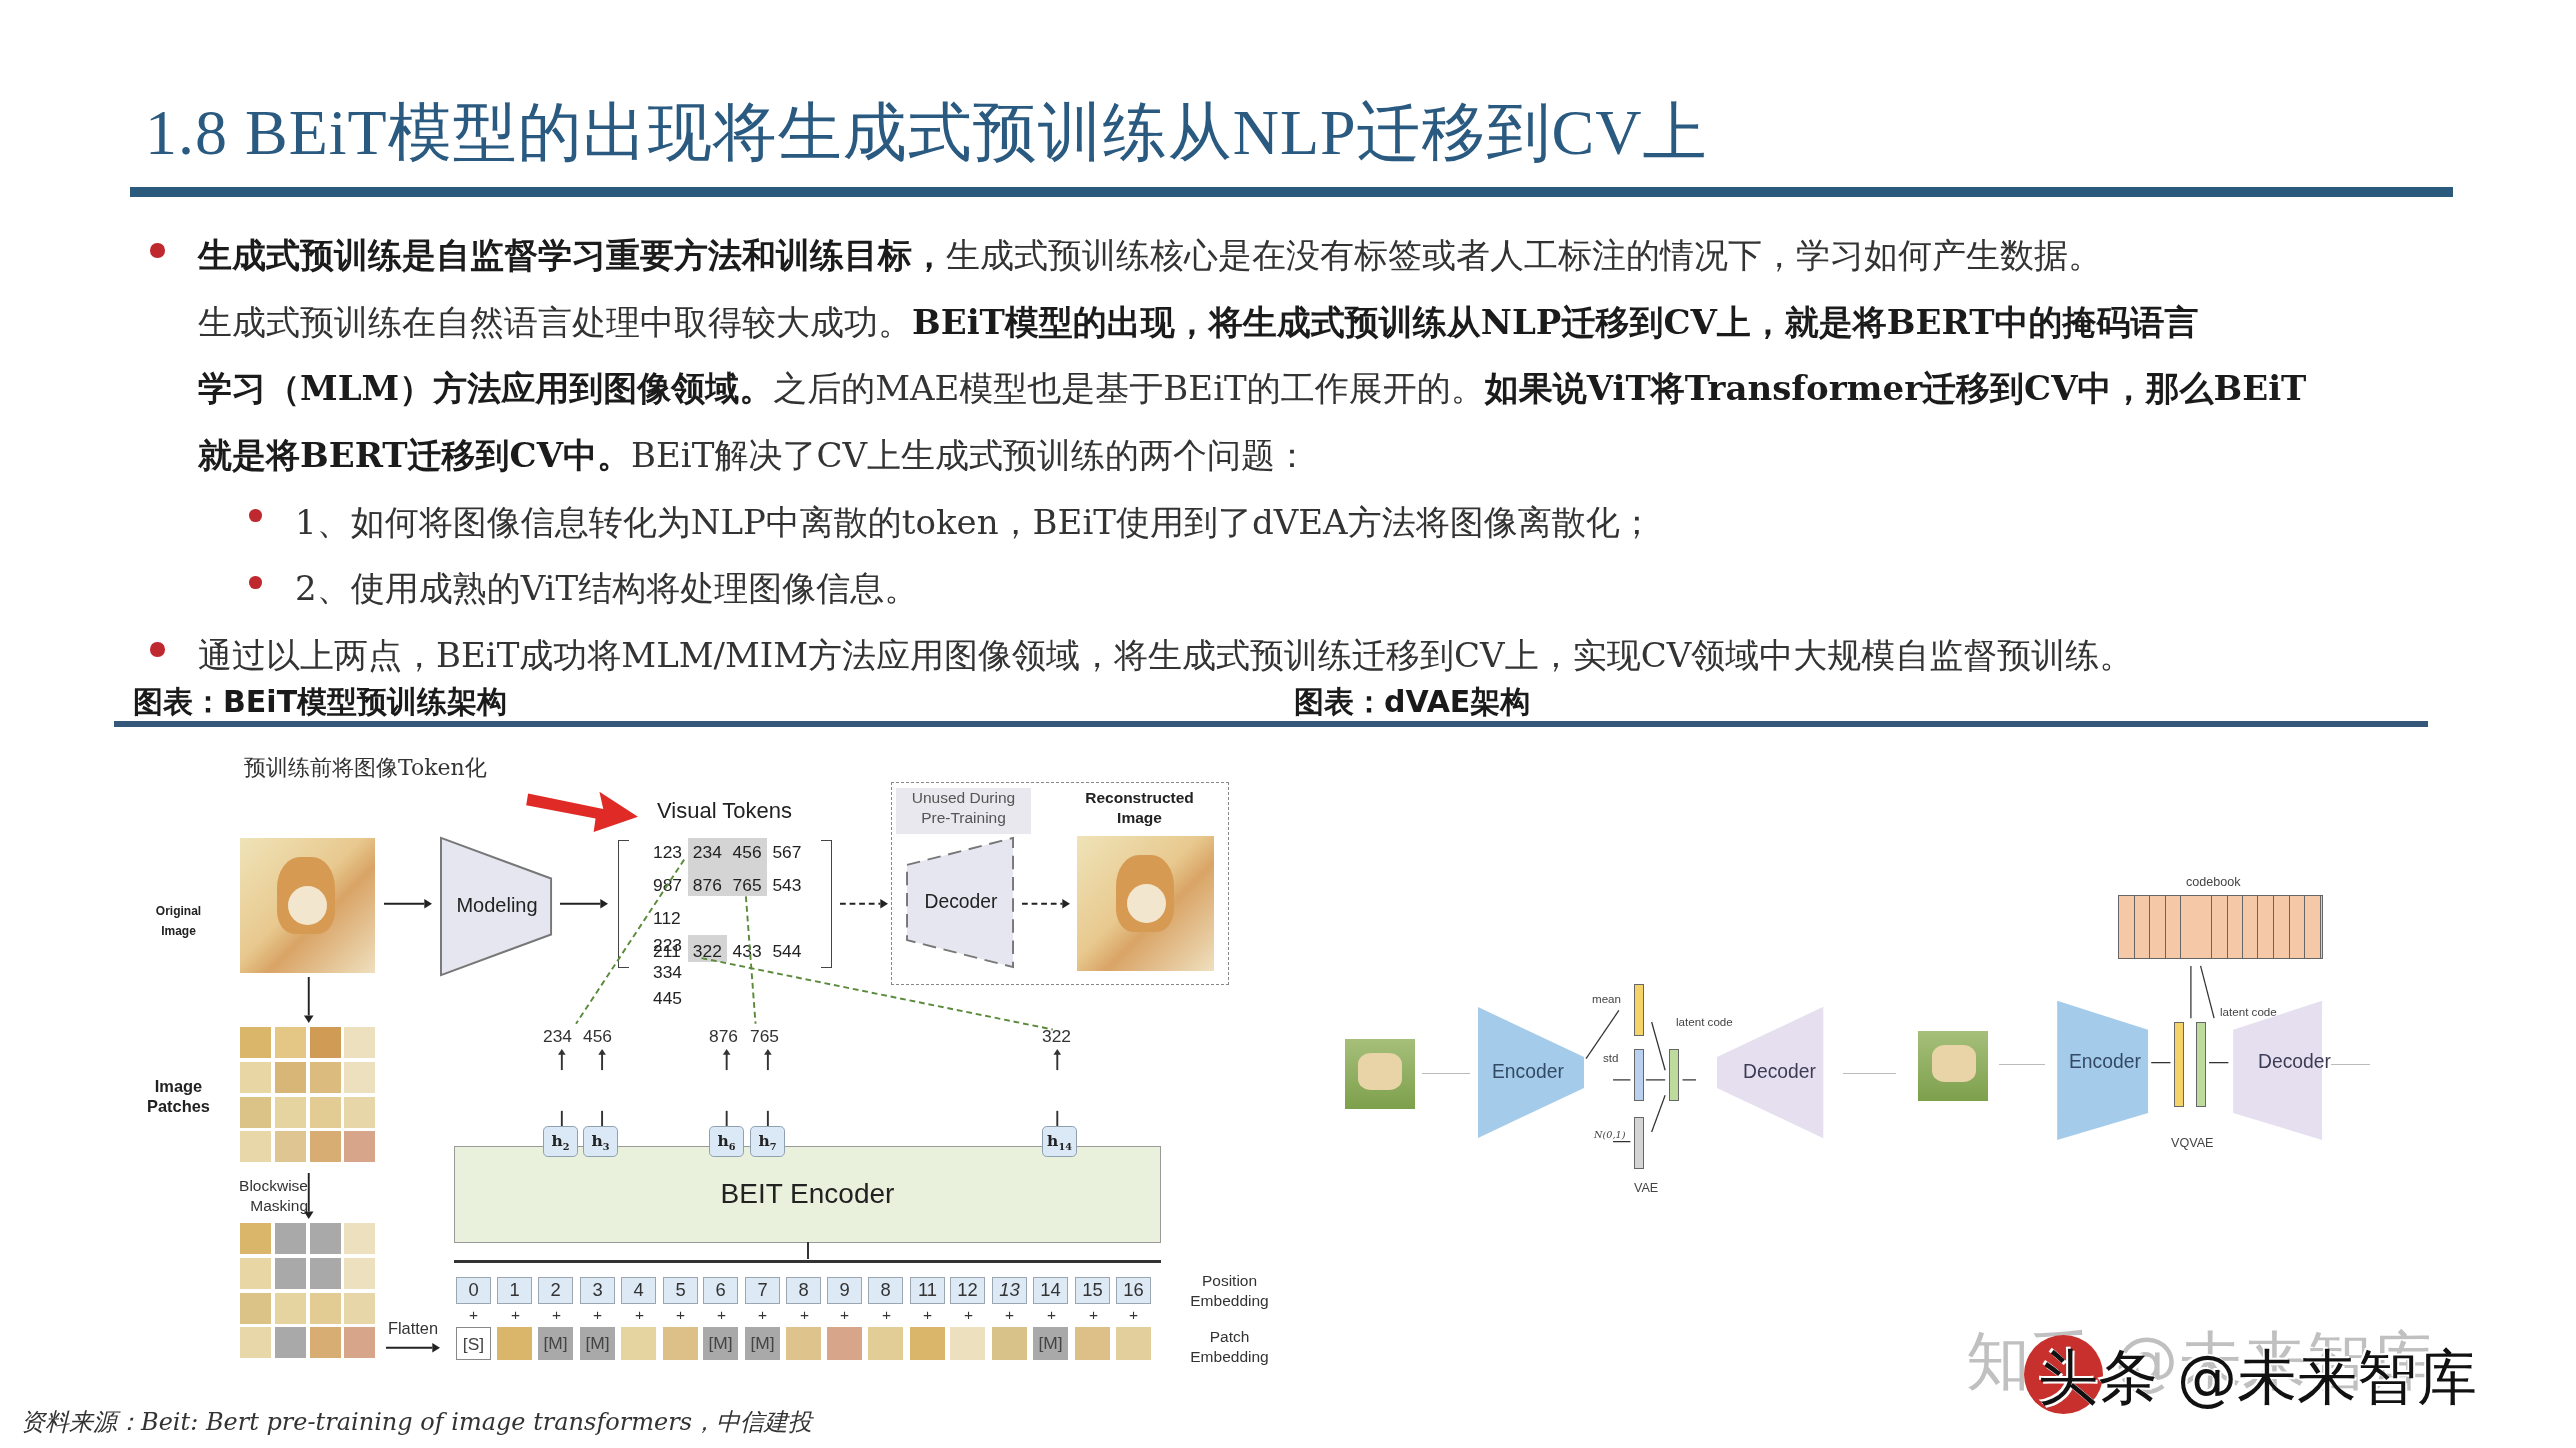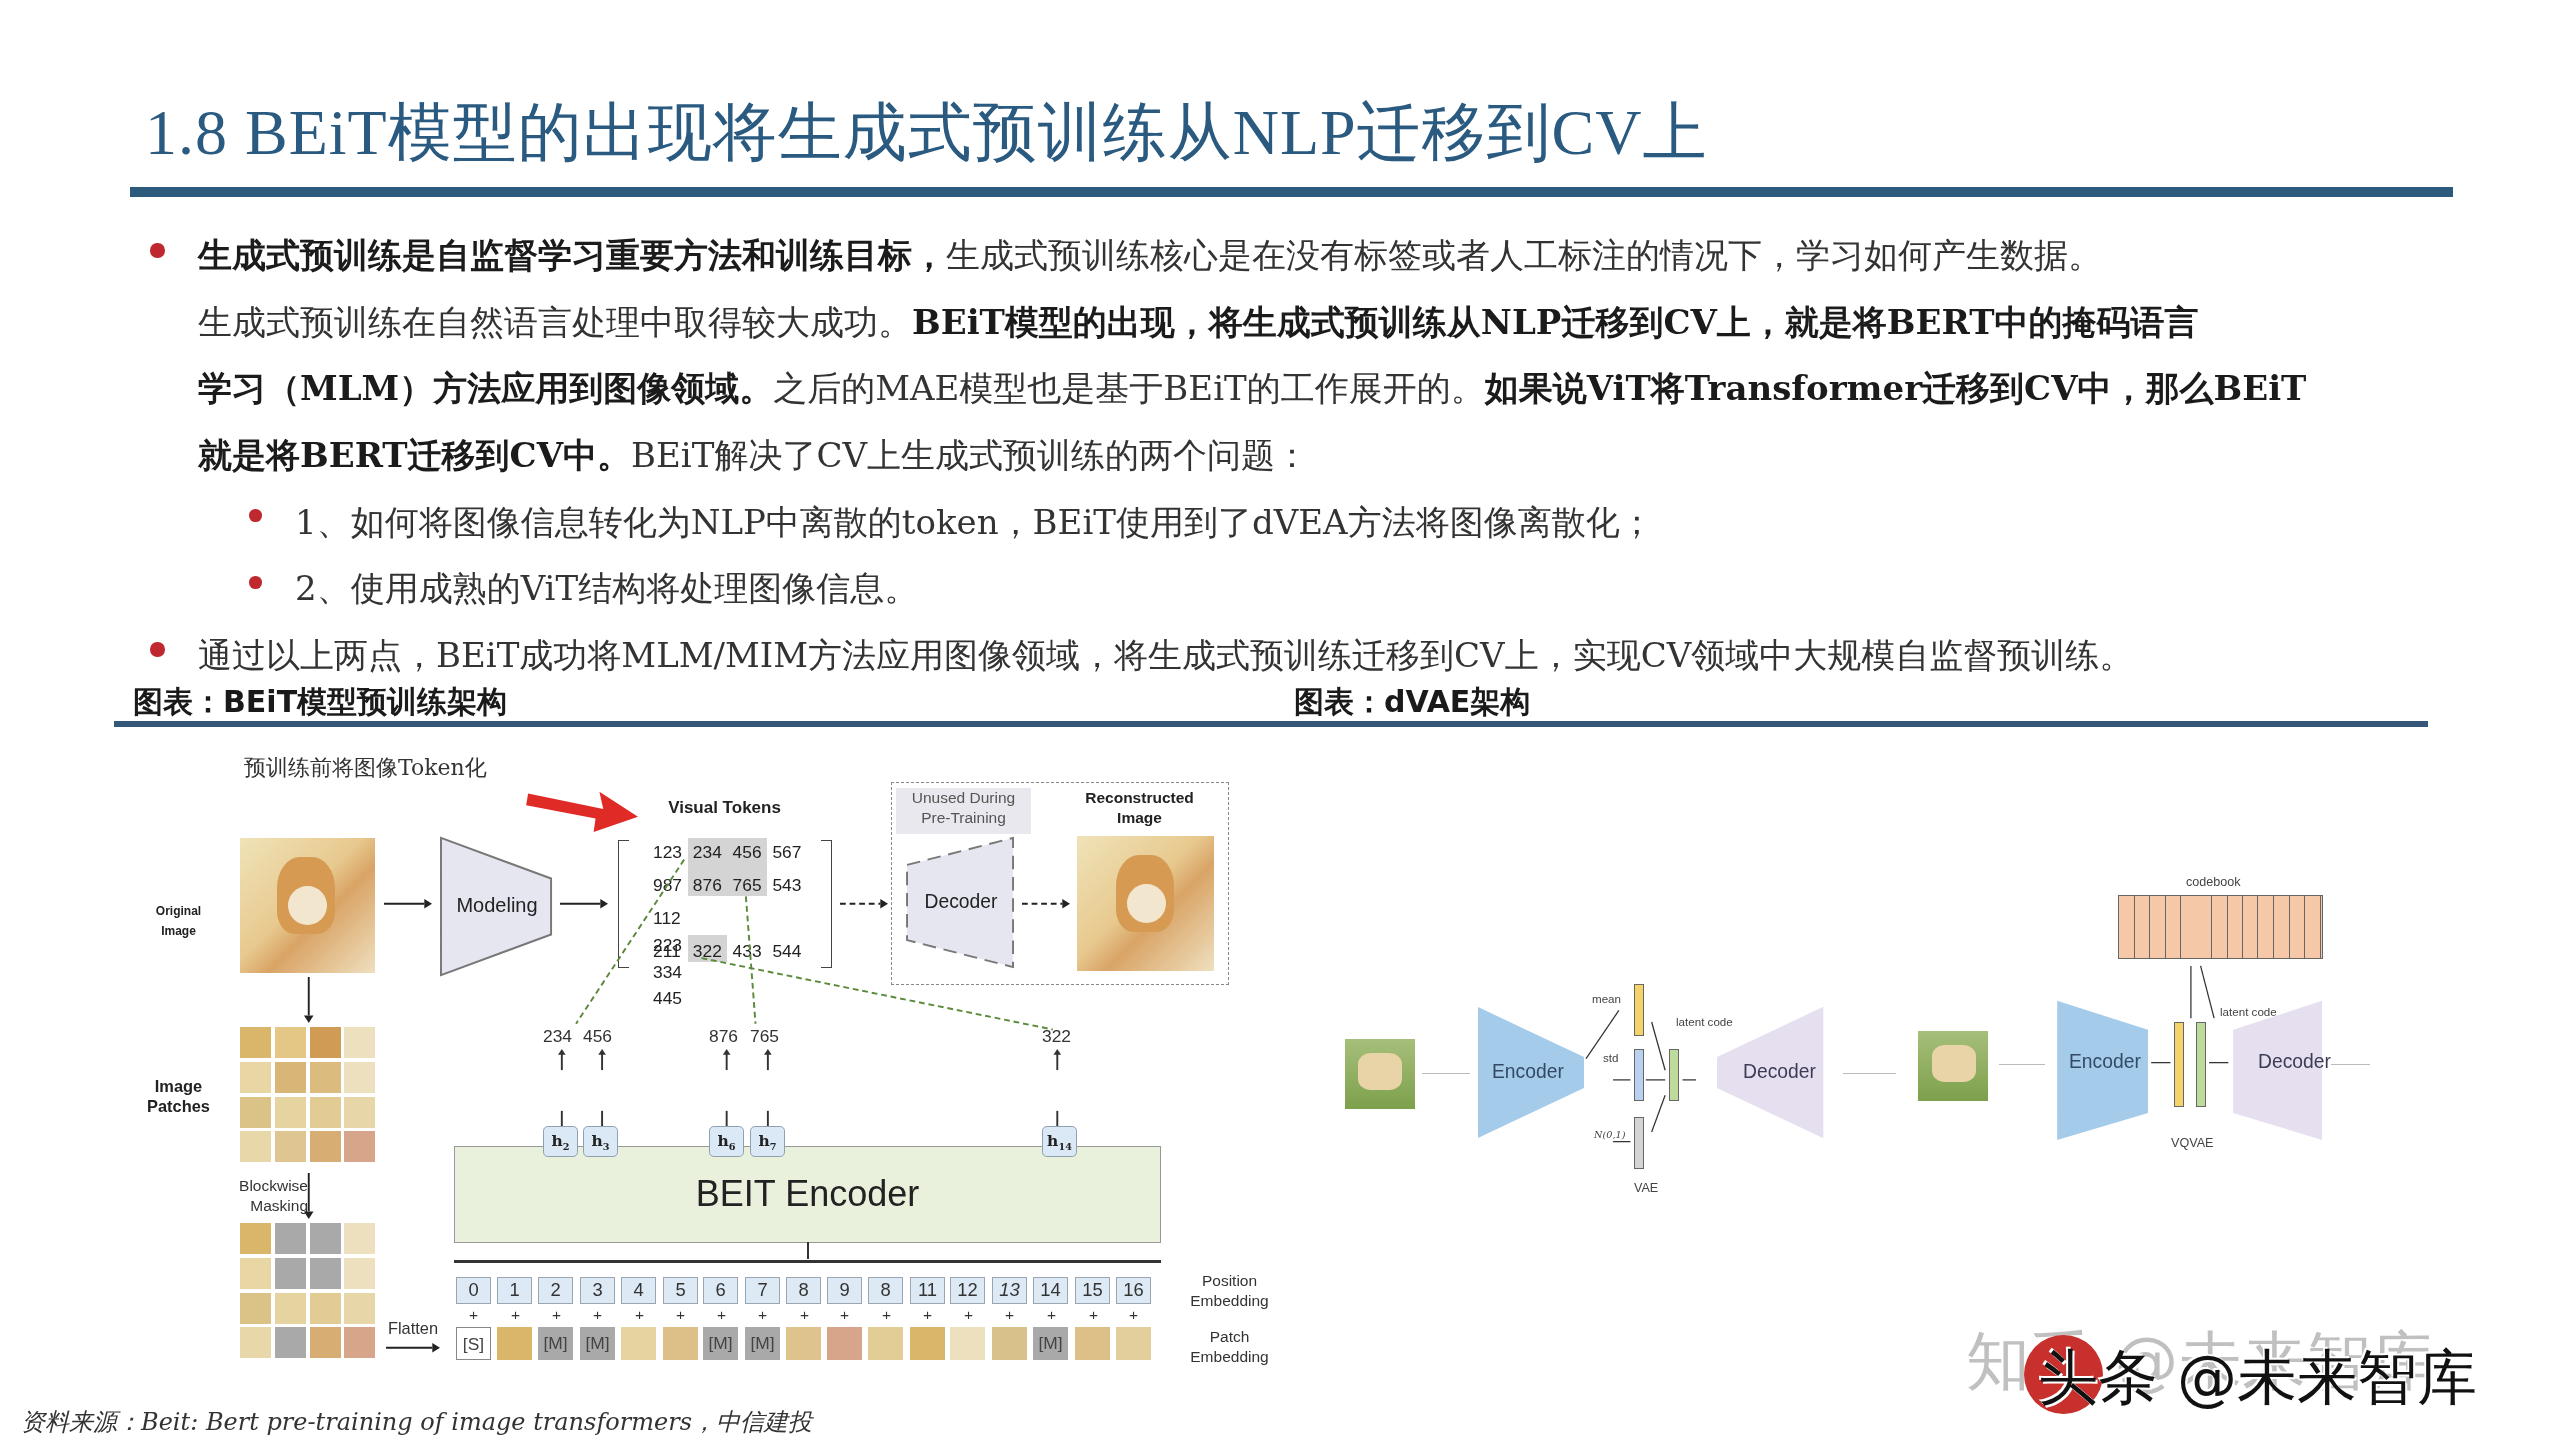--- a/index.html
+++ b/index.html
@@ -80,21 +80,21 @@
   <svg class="abs" style="left:439px;top:836px;" width="116" height="141" viewBox="0 0 120 146">
     <polygon points="2,2 116,44 116,102 2,144" fill="#e6e6f0" stroke="#777" stroke-width="2"></polygon>
   </svg>
   <div class="abs box-label" style="left:439px;top:894px;width:116px;font-size:20px;">Modeling</div>
 
   <svg class="abs" style="left:560px;top:896px;" width="48" height="15.5" viewBox="0 0 50 16">
       <line x1="0" y1="8" x2="42" y2="8" stroke="#222" stroke-width="2"></line>
       <polygon points="42,3 50,8 42,13" fill="#222"></polygon>
     </svg>
 
-  <div class="abs box-label" style="left:647px;top:798px;width:155px;font-size:17px;font-weight:bold;">Visual Tokens</div>
+  <div class="abs box-label" style="left:647px;top:798px;width:155px;font-size:22px;font-weight:normal;">Visual Tokens</div>
 
   <div class="abs" style="left:618px;top:840px;width:9.7px;height:126px;border:1.9px solid #444;border-right:none;"></div>
   <div class="abs" style="left:821px;top:840px;width:9.7px;height:126px;border:1.9px solid #444;border-left:none;"></div>
 
   <div class="abs" style="left:688px;top:838px;width:79px;height:58px;background:#d4d4d4;"></div>
   <div class="abs" style="left:688px;top:935px;width:39px;height:27px;background:#d4d4d4;"></div>
 
   <div class="abs tok-grid" style="left:653px;top:842px;">
     <div style="display:flex;gap:5.8px;height:33px;">
         <span style="width:34px">123</span>
@@ -237,21 +237,21 @@
   <svg class="abs" style="left:444px;top:1107px;" width="734" height="23" viewBox="0 0 760 24">
     <g stroke="#333" stroke-width="2">
         <line x1="120" y1="22" x2="120" y2="4"></line>
         <line x1="162" y1="22" x2="162" y2="4"></line>
         <line x1="292" y1="22" x2="292" y2="4"></line>
         <line x1="335" y1="22" x2="335" y2="4"></line>
         <line x1="637" y1="22" x2="637" y2="4"></line>
       </g>
   </svg>
 
-  <div class="abs box-label" style="left:454px;top:1146px;width:707px;height:97px;background:#e9f0dc;border:1.9px solid #999;box-sizing:border-box;font-size:36px;line-height:93px;color:#222;">BEIT Encoder</div>
+  <div class="abs box-label" style="left:454px;top:1146px;width:707px;height:97px;background:#e9f0dc;border:1.9px solid #999;box-sizing:border-box;font-size:28px;line-height:93px;color:#222;">BEIT Encoder</div>
 
   <div class="hbox" style="left:543px;top:1126px;"><span>h</span><sub>2</sub></div>
   <div class="hbox" style="left:583px;top:1126px;"><span>h</span><sub>3</sub></div>
   <div class="hbox" style="left:709px;top:1126px;"><span>h</span><sub>6</sub></div>
   <div class="hbox" style="left:750px;top:1126px;"><span>h</span><sub>7</sub></div>
   <div class="hbox" style="left:1042px;top:1126px;"><span>h</span><sub>14</sub></div>
 
   <div class="abs" style="left:454px;top:1260px;width:707px;height:2.9px;background:#333;"></div>
   <div class="abs" style="left:807px;top:1242px;width:1.9px;height:17.4px;background:#333;"></div>
 

